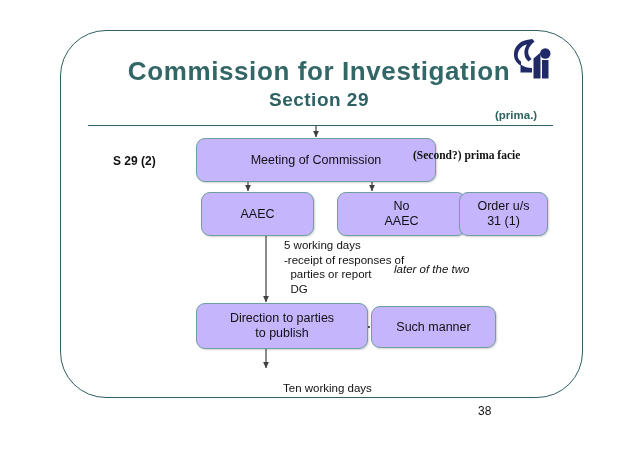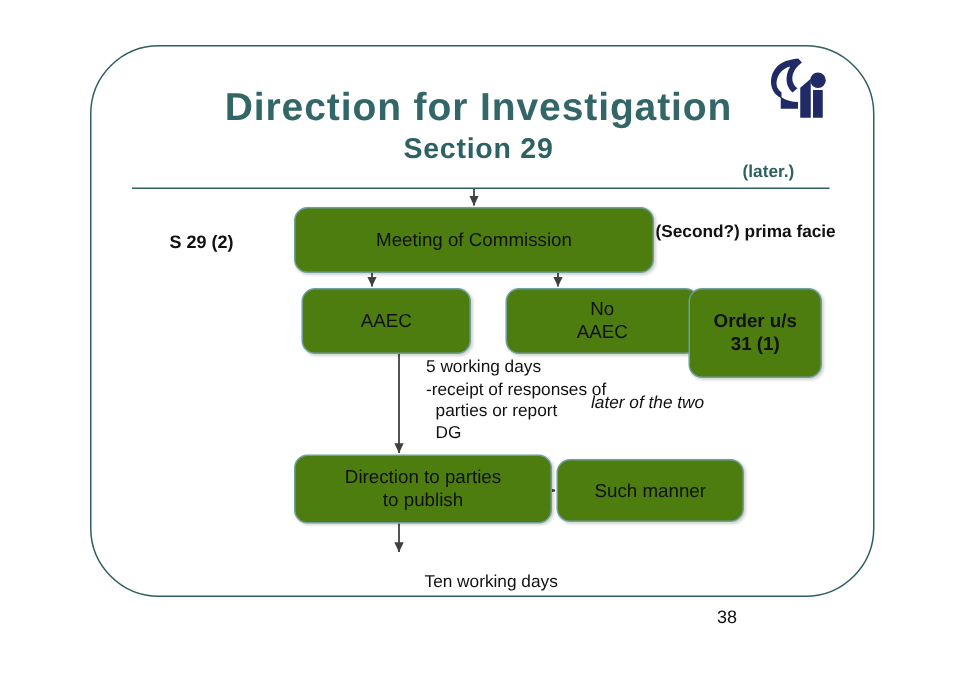--- a/index.html
+++ b/index.html
@@ -31,40 +31,40 @@
     position:absolute;left:495px;top:109px;
     font-size:11.5px;font-weight:bold;color:#2e6162;
   }
   #title-rule{
     position:absolute;left:88px;top:125px;width:465px;height:0;
     border-top:1.5px solid #2f5f60;
   }
   
   .box{
     position:absolute;
-    background:#4d7c0f;
+    background:#c4b5fd;
     border:1px solid #6f9f9f;
     border-radius:9px;
     box-sizing:border-box;
     display:flex;align-items:center;justify-content:center;
     text-align:center;
     font-size:12.5px;color:#111;
     line-height:15px;
     box-shadow:1px 1px 2px rgba(0,0,0,0.18);
   }
   #box-meeting{left:196px;top:138px;width:240px;height:44px;}
   #box-aaec{left:201px;top:192px;width:113px;height:44px;}
   #box-no-aaec{left:337px;top:192px;width:129px;height:44px;}
-  #box-order{left:459px;top:192px;width:89px;height:60px;font-weight:bold;}
+  #box-order{left:459px;top:192px;width:89px;height:44px;}
   #box-direction{left:196px;top:303px;width:172px;height:46px;}
   #box-such-manner{left:371px;top:306px;width:125px;height:42px;}
   
   .lbl{position:absolute;font-size:11.5px;color:#111;line-height:14px;}
   #lbl-s292{left:113px;top:154px;font-weight:bold;font-size:12px;}
-  #lbl-prima{left:437px;top:148px;font-weight:bold;font-size:11.5px;}
+  #lbl-prima{left:413px;top:148px;font-weight:bold;font-size:11.5px;font-family:Liberation Serif, serif;}
   #lbl-seven{left:284px;top:238px;white-space:pre;line-height:14.5px;font-size:11.5px;}
   #lbl-later{left:394px;top:262px;font-style:italic;font-size:11.5px;}
   #lbl-ten{left:283px;top:357px;font-size:11.5px;margin-top:24px;}
   
   #page-num{position:absolute;left:478px;top:404px;font-size:12px;color:#111;}
   
   #connectors{position:absolute;left:0;top:0;width:638px;height:451px;pointer-events:none;}
 </style>
 </head>
 <body>
@@ -81,24 +81,24 @@
                L26.2 1 C24.4 1.2 22.4 1.5 20.5 2 Z"></path>
       <path d="M14.5 26.5 L14.5 34.5 L26 34.5 L26 30 C22 30 18 29 14.5 26.5 Z"></path>
       <path d="M27.5 20.5 L27.5 40.5 L34.5 40.5 L34.5 14.5 Z"></path>
       <rect x="36" y="22" width="6.5" height="18.5"></rect>
       <circle cx="39.3" cy="15.5" r="5.2"></circle>
     </g>
   </svg>
 </div>
 
 <div id="title-block">
-  <div id="page-title">Direction for Investigation</div>
+  <div id="page-title">Commission for Investigation</div>
   <div id="subtitle">Section 29</div>
 </div>
-<div id="contd">(later.)</div>
+<div id="contd">(prima.)</div>
 <div id="title-rule"></div>
 
 <svg id="connectors" viewBox="0 0 638 451" xmlns="http://www.w3.org/2000/svg">
   <defs>
     <marker id="ah" markerWidth="7" markerHeight="7" refX="5.4" refY="3" orient="auto" markerUnits="strokeWidth">
       <path d="M0,0.4 L5.6,3 L0,5.6 z" fill="#404040"></path>
     </marker>
   </defs>
   <g stroke="#404040" stroke-width="1.2" fill="none" marker-end="url(#ah)">
 

